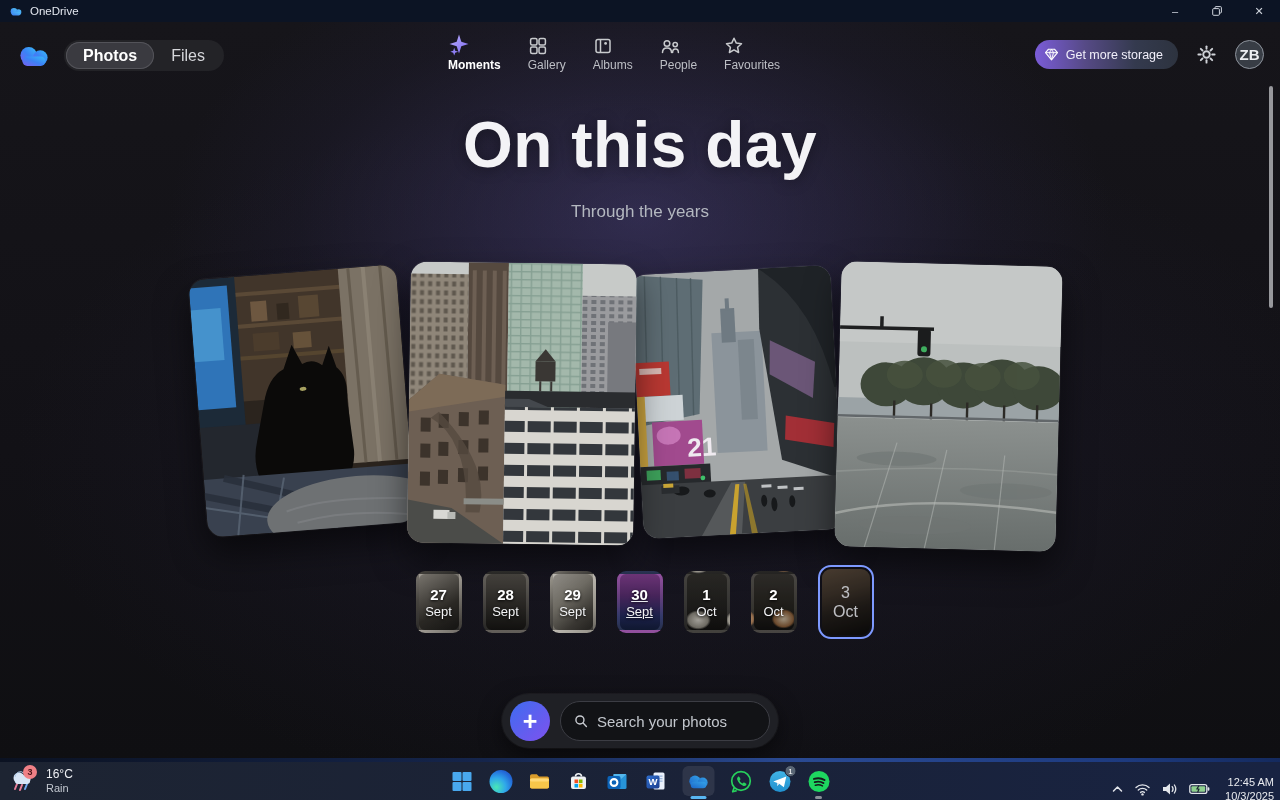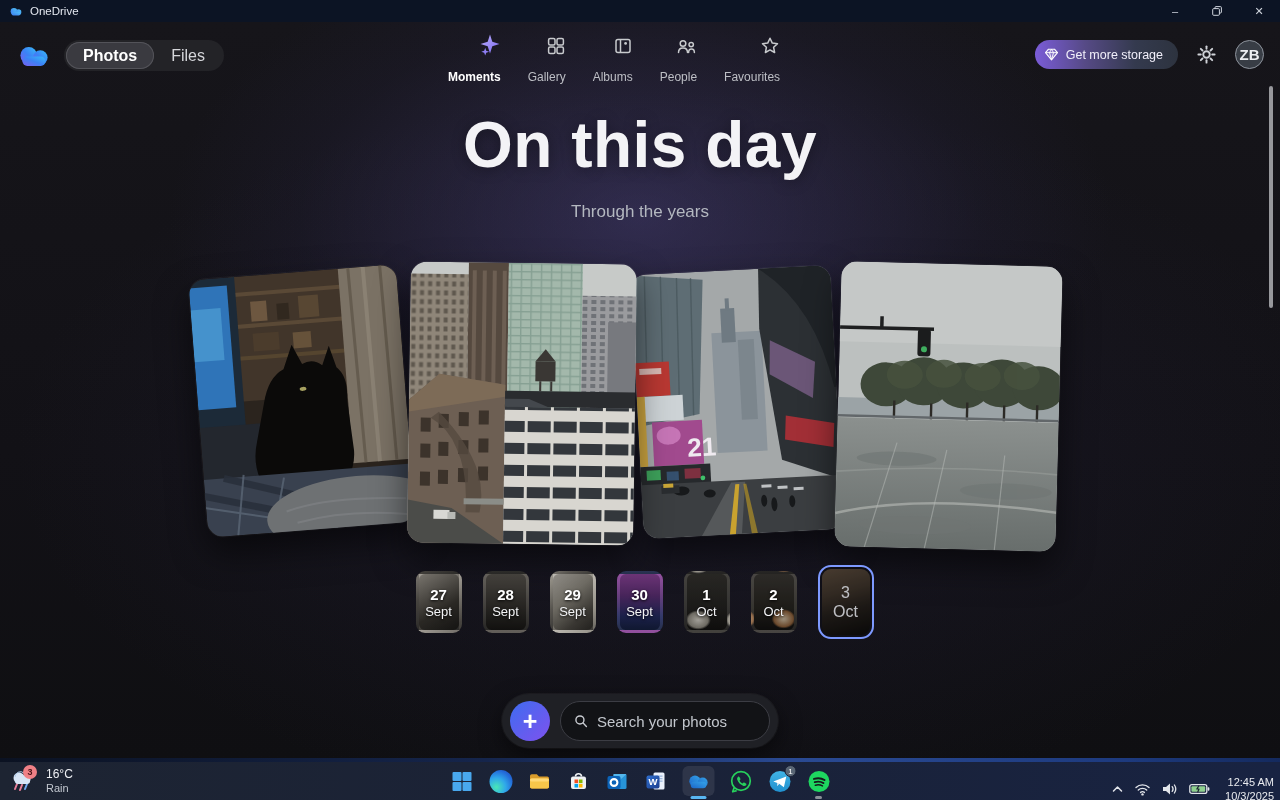--- a/index.html
+++ b/index.html
@@ -22,21 +22,21 @@
       linear-gradient(#16151a, #121116 58%, #0f0f12);
   }
   .appbar { position:absolute; top:8px; left:0; right:0; height:58px; z-index:10; }
   .left-cluster { position:absolute; left:16px; top:10px; display:flex; align-items:center; gap:12px; }
   .toggle-pill { display:flex; align-items:center; background:#232327; border-radius:16px; height:31px; padding:2px; }
   .toggle-seg { height:27px; border-radius:14px; padding:0 17px; display:flex; align-items:center;
     font-size:16px; color:#d5d6da; }
   .toggle-seg.active { background:#3a3a40; color:#fff; font-weight:bold; box-shadow:0 0 0 1px #535359 inset; }
 
   .center-nav { position:absolute; left:448px; top:4px; display:flex; gap:27px; }
-  .nav-item { display:flex; flex-direction:column; align-items:flex-end; gap:14px; min-width:34px; }
+  .nav-item { display:flex; flex-direction:column; align-items:flex-start; gap:2px; min-width:34px; }
   .nav-item .lbl { font-size:12px; color:#bdbfc5; }
   .nav-item.active .lbl { color:#ffffff; font-weight:bold; }
   .nav-ico { height:22px; display:flex; align-items:flex-end; }
 
   .right-cluster { position:absolute; right:16px; top:10px; display:flex; align-items:center; gap:19px; }
   .storage-btn { display:flex; align-items:center; gap:7px; height:29px; border-radius:15px; padding:0 15px 0 9px;
     background:linear-gradient(90deg,#7a5cd8 0%, #564a86 35%, #343a4e 70%, #2d333f 100%);
     font-size:12.5px; color:#f1effa; }
   .avatar { width:29px; height:29px; border-radius:50%; background:#383d45; border:1.5px solid #8d939c;
     display:flex; align-items:center; justify-content:center; font-size:15px; font-weight:bold; color:#eceef2; }
@@ -66,21 +66,21 @@
   .dcard .dmon { position:relative; font-size:13px; color:#f2f3f5; text-shadow:0 1px 3px rgba(0,0,0,.9); }
   .dsel { width:56px; height:74px; border-radius:13px; border:2px solid #7d99ff; padding:2px; overflow:hidden;
     display:flex; background:rgba(10,10,14,.4); }
   .dsel .inner { position:relative; flex:1; border-radius:9px; overflow:hidden; display:flex; flex-direction:column;
     align-items:center; justify-content:center; gap:1px; }
   .dsel .inner::before { content:""; position:absolute; inset:0; background:rgba(0,0,0,.18); }
   .dsel .dday { font-size:16px; }
   .t27 { background:linear-gradient(150deg,#9a958c 0%,#6a665f 30%,#37342f 62%,#1b1a18 100%); }
   .t28 { background:linear-gradient(180deg,#57534d 0%,#3a3733 45%,#171614 100%); }
   .t29 { background:linear-gradient(140deg,#b8b4ac 0%,#8d897f 40%,#4a4741 75%,#2c2a27 100%); }
-  .t30 { background:linear-gradient(180deg,#8b4398 0%,#5c2f74 38%,#232a5e 75%,#151f3e 100%); }
+  .t30 { background:linear-gradient(180deg,#8b4398 0%,#5c2f74 38%,#232a5e 75%,#151f3e 100%);text-decoration:underline; }
   .t01 { background:radial-gradient(18px 14px at 28% 82%, #cfcbc2 0%, #8d897f 55%, rgba(0,0,0,0) 70%),
          linear-gradient(180deg,#34322e 0%,#232220 60%,#131211 100%); }
   .t02 { background:radial-gradient(16px 13px at 74% 80%, #c9b9a0 0%, #8a5f3a 60%, rgba(0,0,0,0) 75%),
          linear-gradient(180deg,#3a3733 0%,#26241f 60%,#121110 100%); }
   .t03 { background:linear-gradient(165deg,#57483a 0%,#3d332a 35%,#241f1b 60%,#0c0b0a 100%); }
 
   
   .searchwrap { position:absolute; top:672px; left:50%; transform:translateX(-50%); width:276px; height:54px;
     border-radius:27px; background:#1f2025; display:flex; align-items:center; gap:10px; padding:0 8px; z-index:6;
     box-shadow:0 8px 22px rgba(0,0,0,.5), 0 0 0 1px rgba(255,255,255,.05); }

